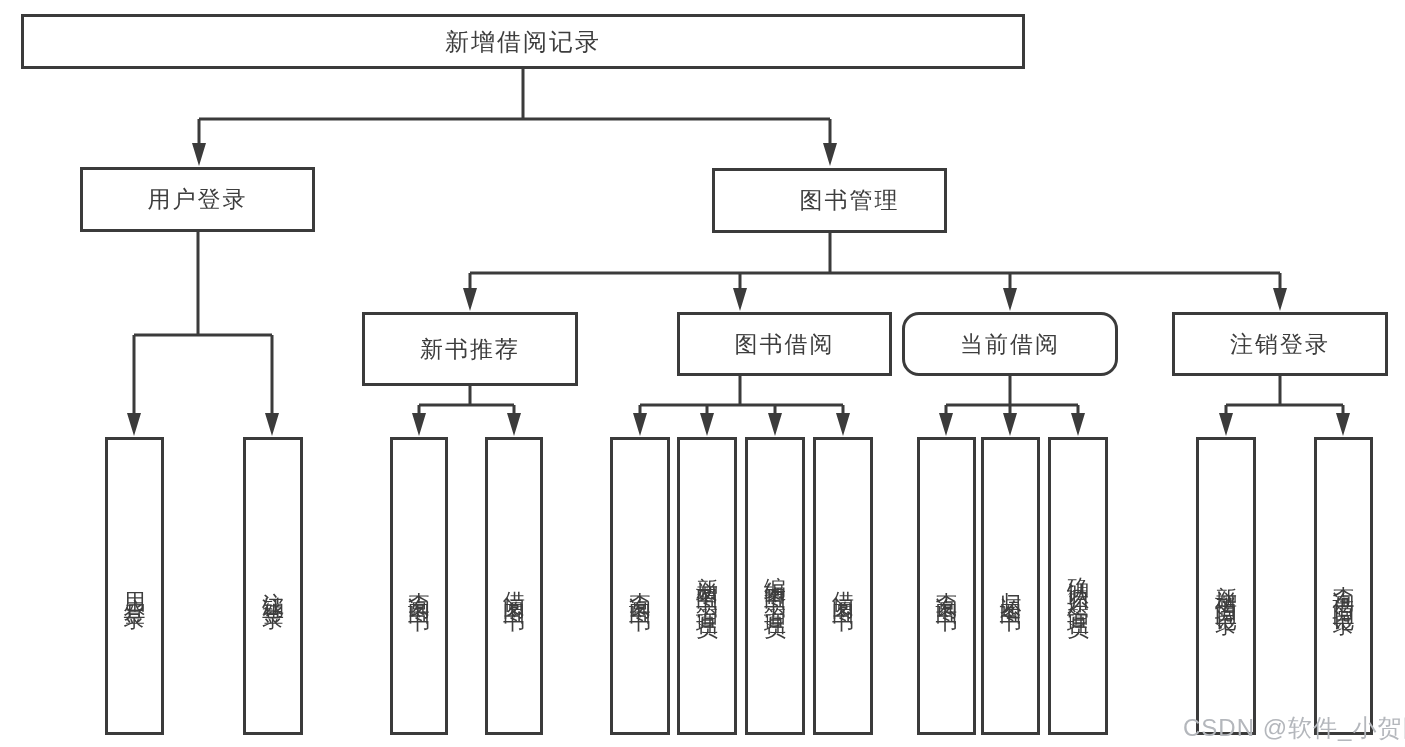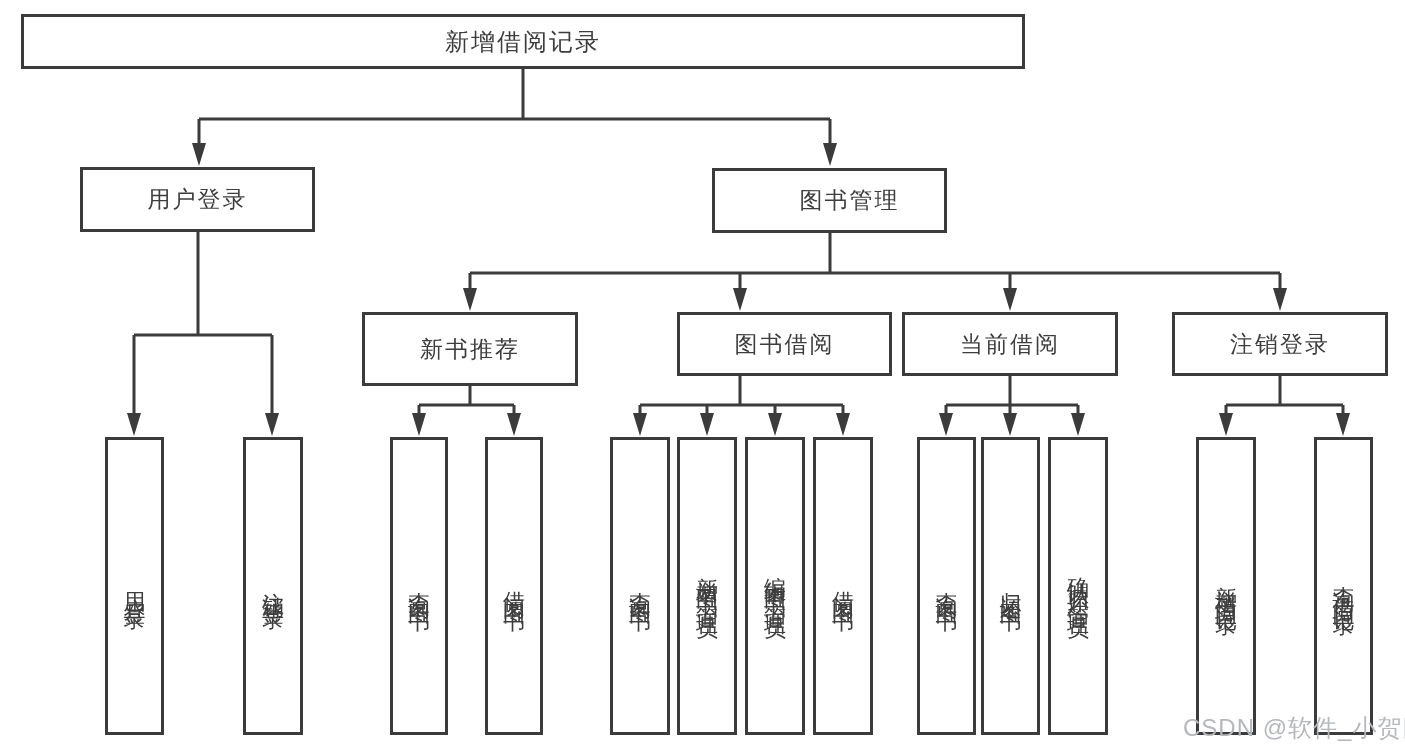--- a/index.html
+++ b/index.html
@@ -107,21 +107,21 @@
   <div class="box" style="left:712px;top:168px;width:235px;height:65px;padding-left:40px;">
     <span class="h-label">图书管理</span>
   </div>
 
   <div class="box" style="left:362px;top:312px;width:216px;height:74px;">
     <span class="h-label">新书推荐</span>
   </div>
   <div class="box" style="left:644px;top:312px;width:215px;height:64px;margin-left:33px;">
     <span class="h-label">图书借阅</span>
   </div>
-  <div class="box" style="left:902px;top:312px;width:216px;height:64px;">
+  <div class="box" style="left:902px;top:312px;width:216px;height:64px;border-radius:17px;">
     <span class="h-label">当前借阅</span>
   </div>
   <div class="box" style="left:1172px;top:312px;width:216px;height:64px;">
     <span class="h-label">注销登录</span>
   </div>
 
   <div class="box leaf" style="left:105px;width:59px;">
     <span class="v-label">用户登录</span>
   </div>
   <div class="box leaf" style="left:243px;width:60px;">

